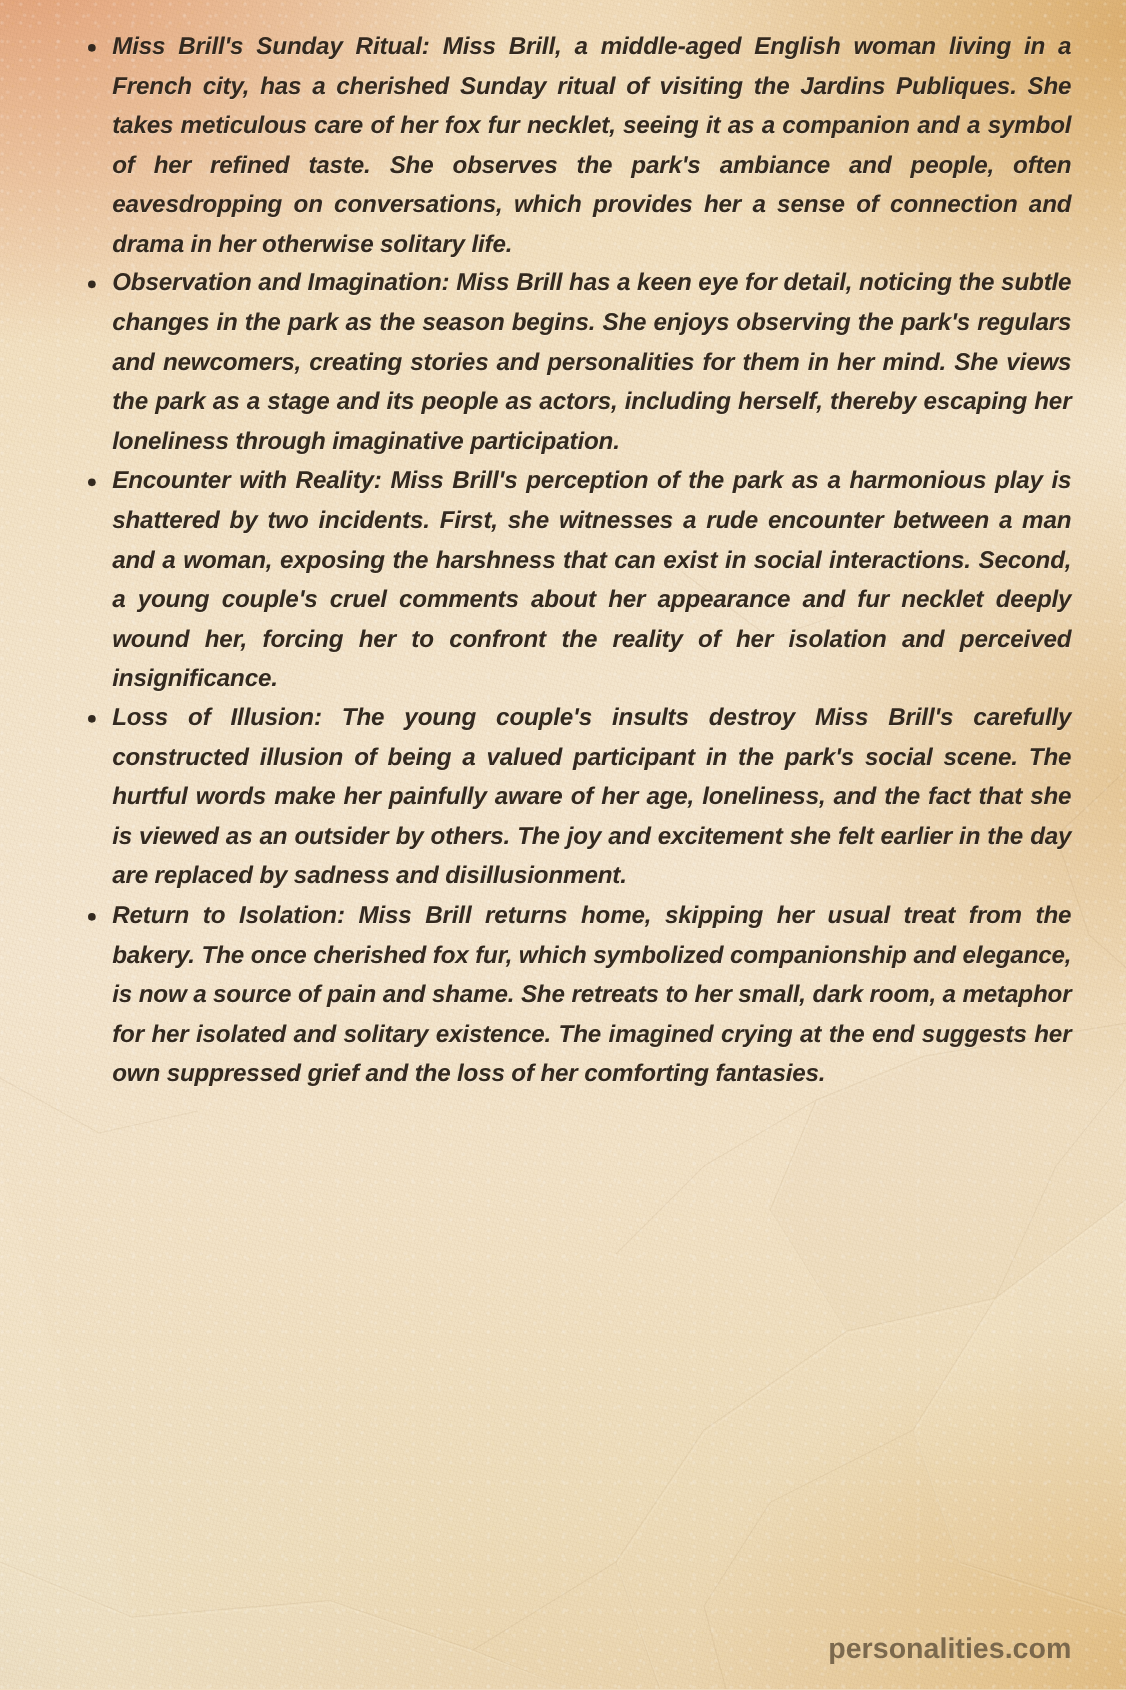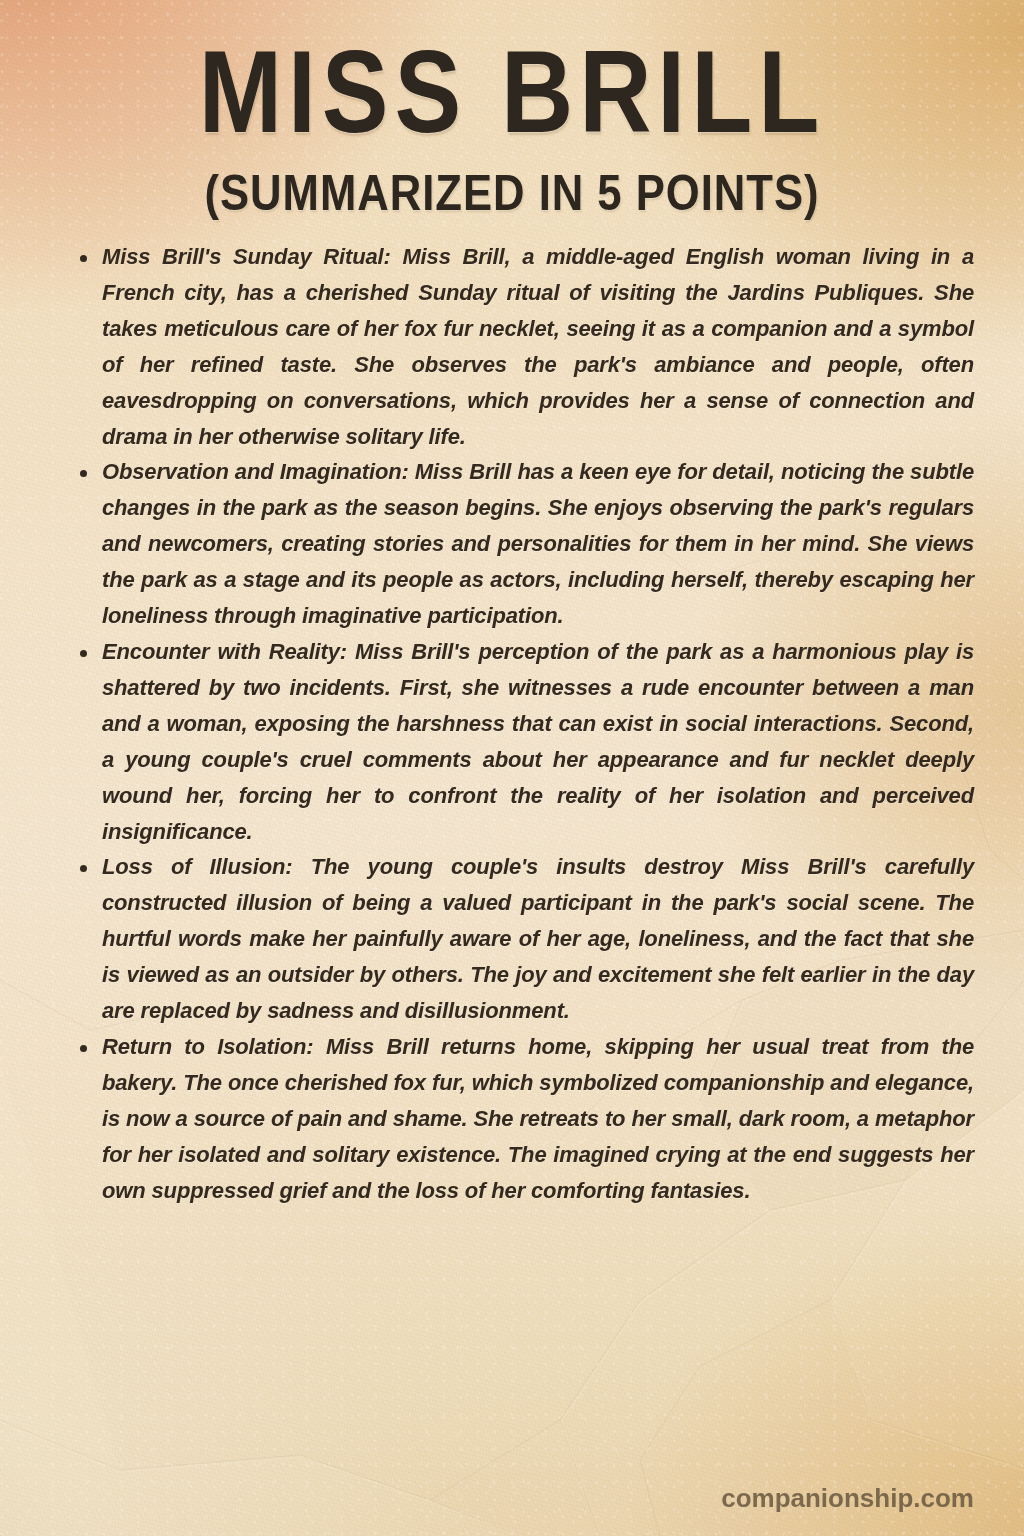--- a/index.html
+++ b/index.html
@@ -196,27 +196,23 @@
         <path d="M700 1100 L742 1000 L840 960 L1024 930 L1024 1090 L905 1180 L770 1210 Z"></path>
       </g>
     </svg>
   </div>
 
   <div class="vignette"></div>
 </div>
 
 <div class="content">
 
-  <div class="title-block">
-    <h1 class="main-title">MISS BRILL</h1>
-    <div class="subtitle">(SUMMARIZED IN 5 POINTS)</div>
-  </div>
 
   <ul class="points">
     <li class="point">Miss Brill's Sunday Ritual: Miss Brill, a middle-aged English woman living in a French city, has a cherished Sunday ritual of visiting the Jardins Publiques. She takes meticulous care of her fox fur necklet, seeing it as a companion and a symbol of her refined taste. She observes the park's ambiance and people, often eavesdropping on conversations, which provides her a sense of connection and drama in her otherwise solitary life.</li>
     <li class="point">Observation and Imagination: Miss Brill has a keen eye for detail, noticing the subtle changes in the park as the season begins. She enjoys observing the park's regulars and newcomers, creating stories and personalities for them in her mind. She views the park as a stage and its people as actors, including herself, thereby escaping her loneliness through imaginative participation.</li>
     <li class="point">Encounter with Reality: Miss Brill's perception of the park as a harmonious play is shattered by two incidents. First, she witnesses a rude encounter between a man and a woman, exposing the harshness that can exist in social interactions. Second, a young couple's cruel comments about her appearance and fur necklet deeply wound her, forcing her to confront the reality of her isolation and perceived insignificance.</li>
     <li class="point">Loss of Illusion: The young couple's insults destroy Miss Brill's carefully constructed illusion of being a valued participant in the park's social scene. The hurtful words make her painfully aware of her age, loneliness, and the fact that she is viewed as an outsider by others. The joy and excitement she felt earlier in the day are replaced by sadness and disillusionment.</li>
     <li class="point">Return to Isolation: Miss Brill returns home, skipping her usual treat from the bakery. The once cherished fox fur, which symbolized companionship and elegance, is now a source of pain and shame. She retreats to her small, dark room, a metaphor for her isolated and solitary existence. The imagined crying at the end suggests her own suppressed grief and the loss of her comforting fantasies.</li>
   </ul>
 
-  <div class="watermark">companionship.com</div>
+  <div class="watermark">personalities.com</div>
 </div>
 
 </body></html>

